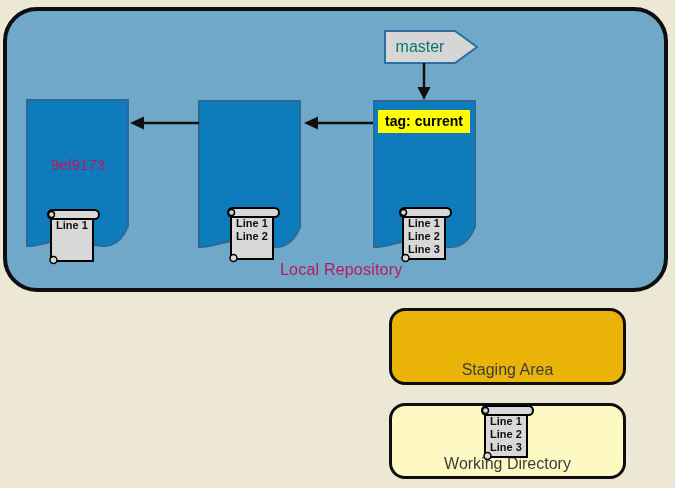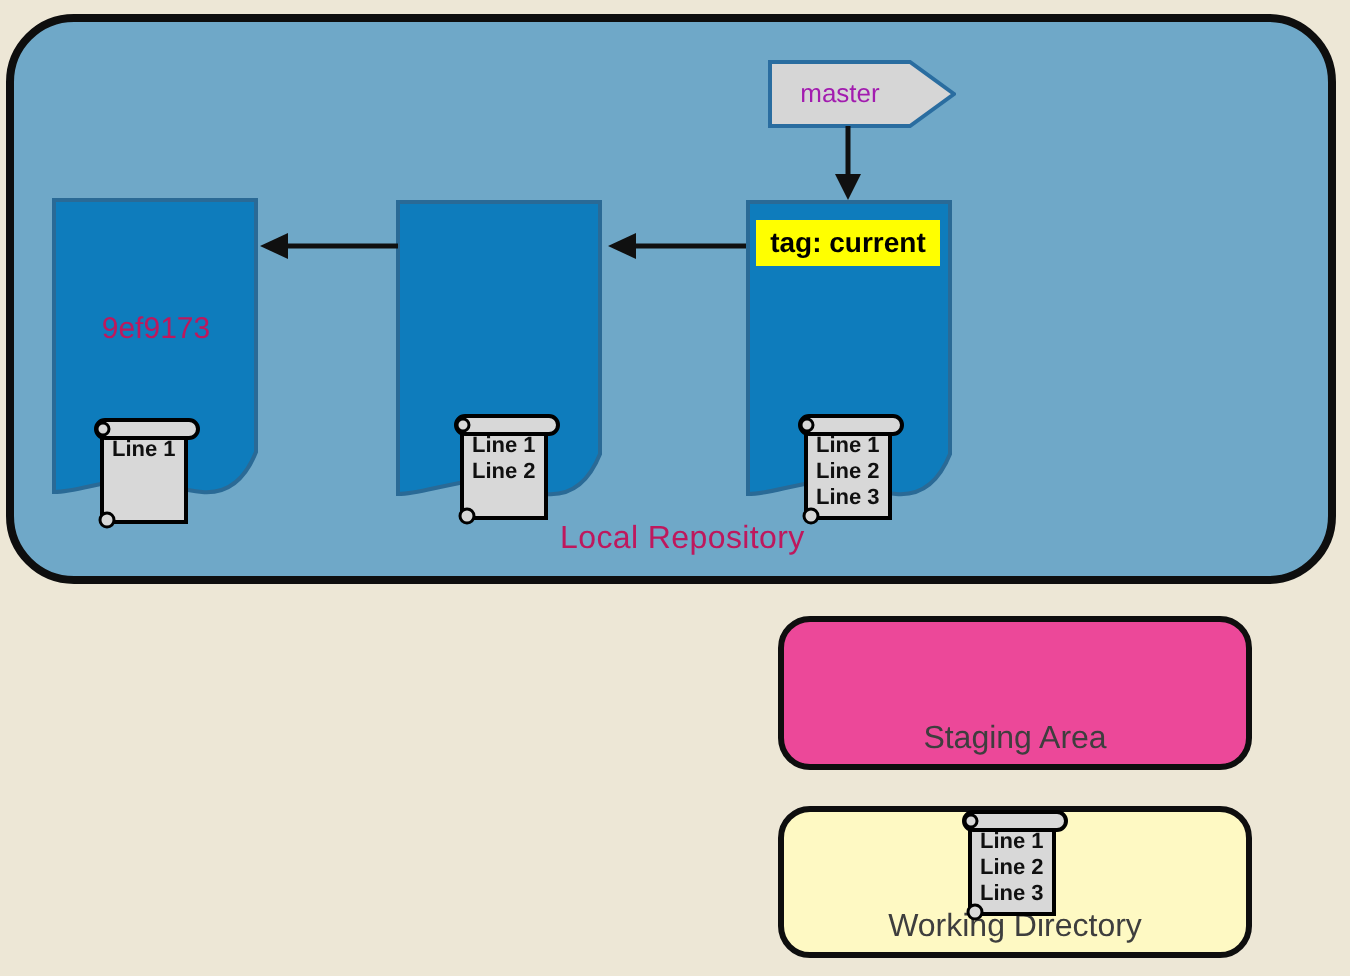--- a/index.html
+++ b/index.html
@@ -31,37 +31,37 @@
   .tag-badge{
     position:absolute;left:5px;top:10px;width:92px;height:23px;
     background:#FFFF00;color:#000;font-weight:bold;font-size:14px;
     line-height:23px;text-align:center;
   }
   
   .branch-pointer{position:absolute;left:384px;top:30px;width:94px;height:34px;}
   .branch-pointer svg{position:absolute;left:0;top:0;}
   .branch-label{
     position:absolute;left:0;top:0;width:72px;height:26px;line-height:34px;
-    text-align:center;color:#a21caf;font-size:13px;
+    text-align:center;color:#0f766e;font-size:16px;
   }
   
   .arrows{position:absolute;left:0;top:0;width:675px;height:488px;pointer-events:none;}
   
   .scroll{position:absolute;width:54px;height:57px;}
   .scroll svg{position:absolute;left:0;top:0;}
   .scroll-lines{position:absolute;left:9px;top:10px;width:16px;}
   .scroll-line{font-weight:bold;font-size:11px;line-height:13px;color:#101010;white-space:nowrap;}
   .scroll-1{left:47px;top:209px;}
   .scroll-2{left:227px;top:207px;}
   .scroll-3{left:399px;top:207px;}
   .scroll-4{left:481px;top:405px;}
   
   .staging-box{
     position:absolute;left:389px;top:308px;width:231px;height:71px;
-    background:#ec4899;border:3px solid #0e0e0e;border-radius:16px;
+    background:#eab308;border:3px solid #0e0e0e;border-radius:16px;
   }
   .working-box{
     position:absolute;left:389px;top:403px;width:231px;height:70px;
     background:#fef9c3;border:3px solid #0e0e0e;border-radius:16px;
   }
   .box-bottom-label{
     position:absolute;left:0;bottom:3px;width:100%;text-align:center;
     color:#3E3E3E;font-size:16px;
   }
 </style>

